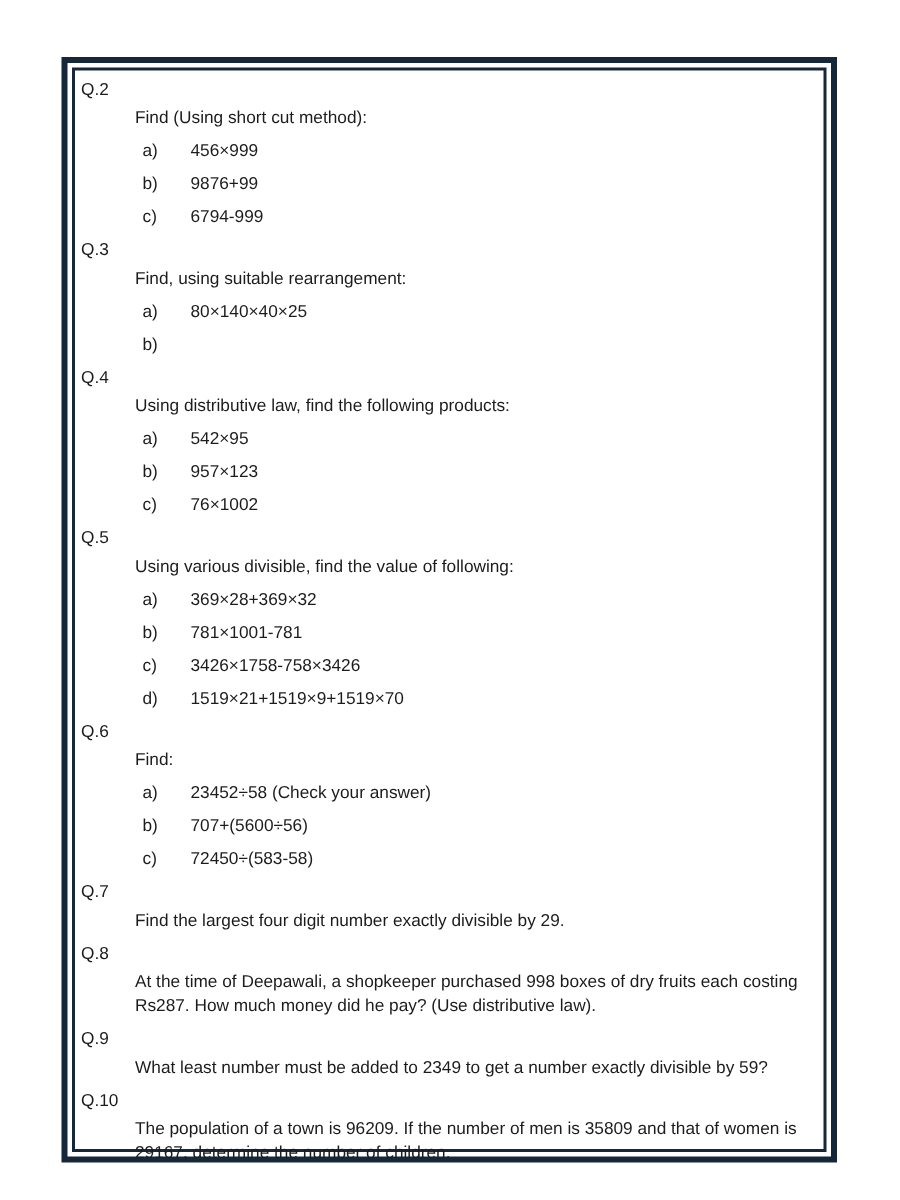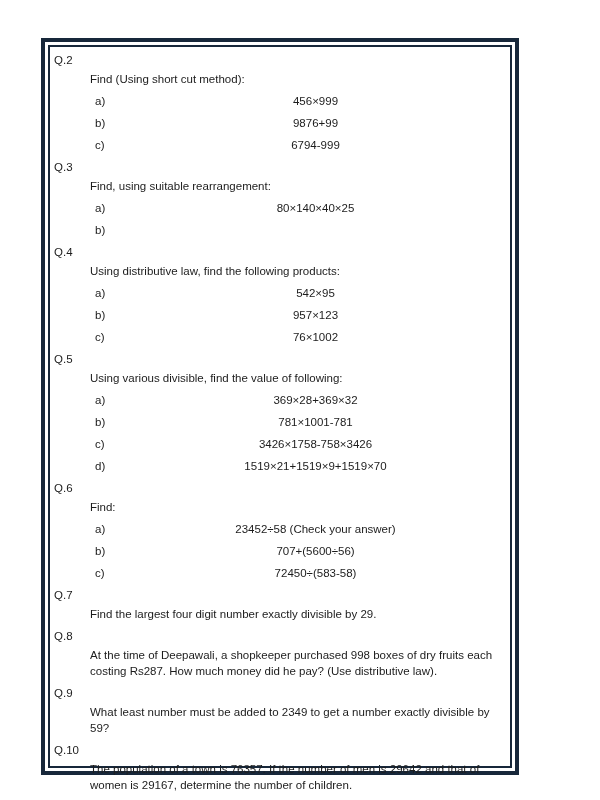--- a/index.html
+++ b/index.html
@@ -8,21 +8,21 @@
     background: #ffffff;
     width: 600px;
     height: 800px;
     font-family: "Liberation Sans", "DejaVu Sans", sans-serif;
     color: #1c1c1c;
   }
   .sheet {
     position: absolute;
     left: 41px;
     top: 38px;
-    width: 478px;
+    width: 517px;
     height: 737px;
     box-sizing: border-box;
     border: 4px solid #17273a;
     padding: 3px;
     background: #ffffff;
   }
   .inner {
     position: relative;
     box-sizing: border-box;
     width: 100%;
@@ -47,21 +47,20 @@
   }
   .opt {
     padding-left: 41px;
   }
   .letter {
     flex: 0 0 32px;
     width: 32px;
   }
   .expr {
     flex: 1 1 auto;
-    text-align: center;
   }
   .footer {
     position: absolute;
     left: 0;
     bottom: 8px;
     width: 100%;
     text-align: center;
     font-size: 8px;
     color: #3a3a3a;
     letter-spacing: 1px;
@@ -168,19 +167,19 @@
         <span class="qtext">At the time of Deepawali, a shopkeeper purchased 998 boxes of dry fruits each costing Rs287. How much money did he pay? (Use distributive law).</span>
       </div>
 
       <div class="row head">
         <span class="qnum">Q.9</span>
         <span class="qtext">What least number must be added to 2349 to get a number exactly divisible by 59?</span>
       </div>
 
       <div class="row head">
         <span class="qnum">Q.10</span>
-        <span class="qtext">The population of a town is 76357. If the number of men is 29642 and that of women is 29167, determine the number of children.</span>
+        <span class="qtext">The population of a town is 96209. If the number of men is 35809 and that of women is 29167, determine the number of children.</span>
       </div>
 
     </div>
 
   </div>
 </div>
 
 </body></html>

